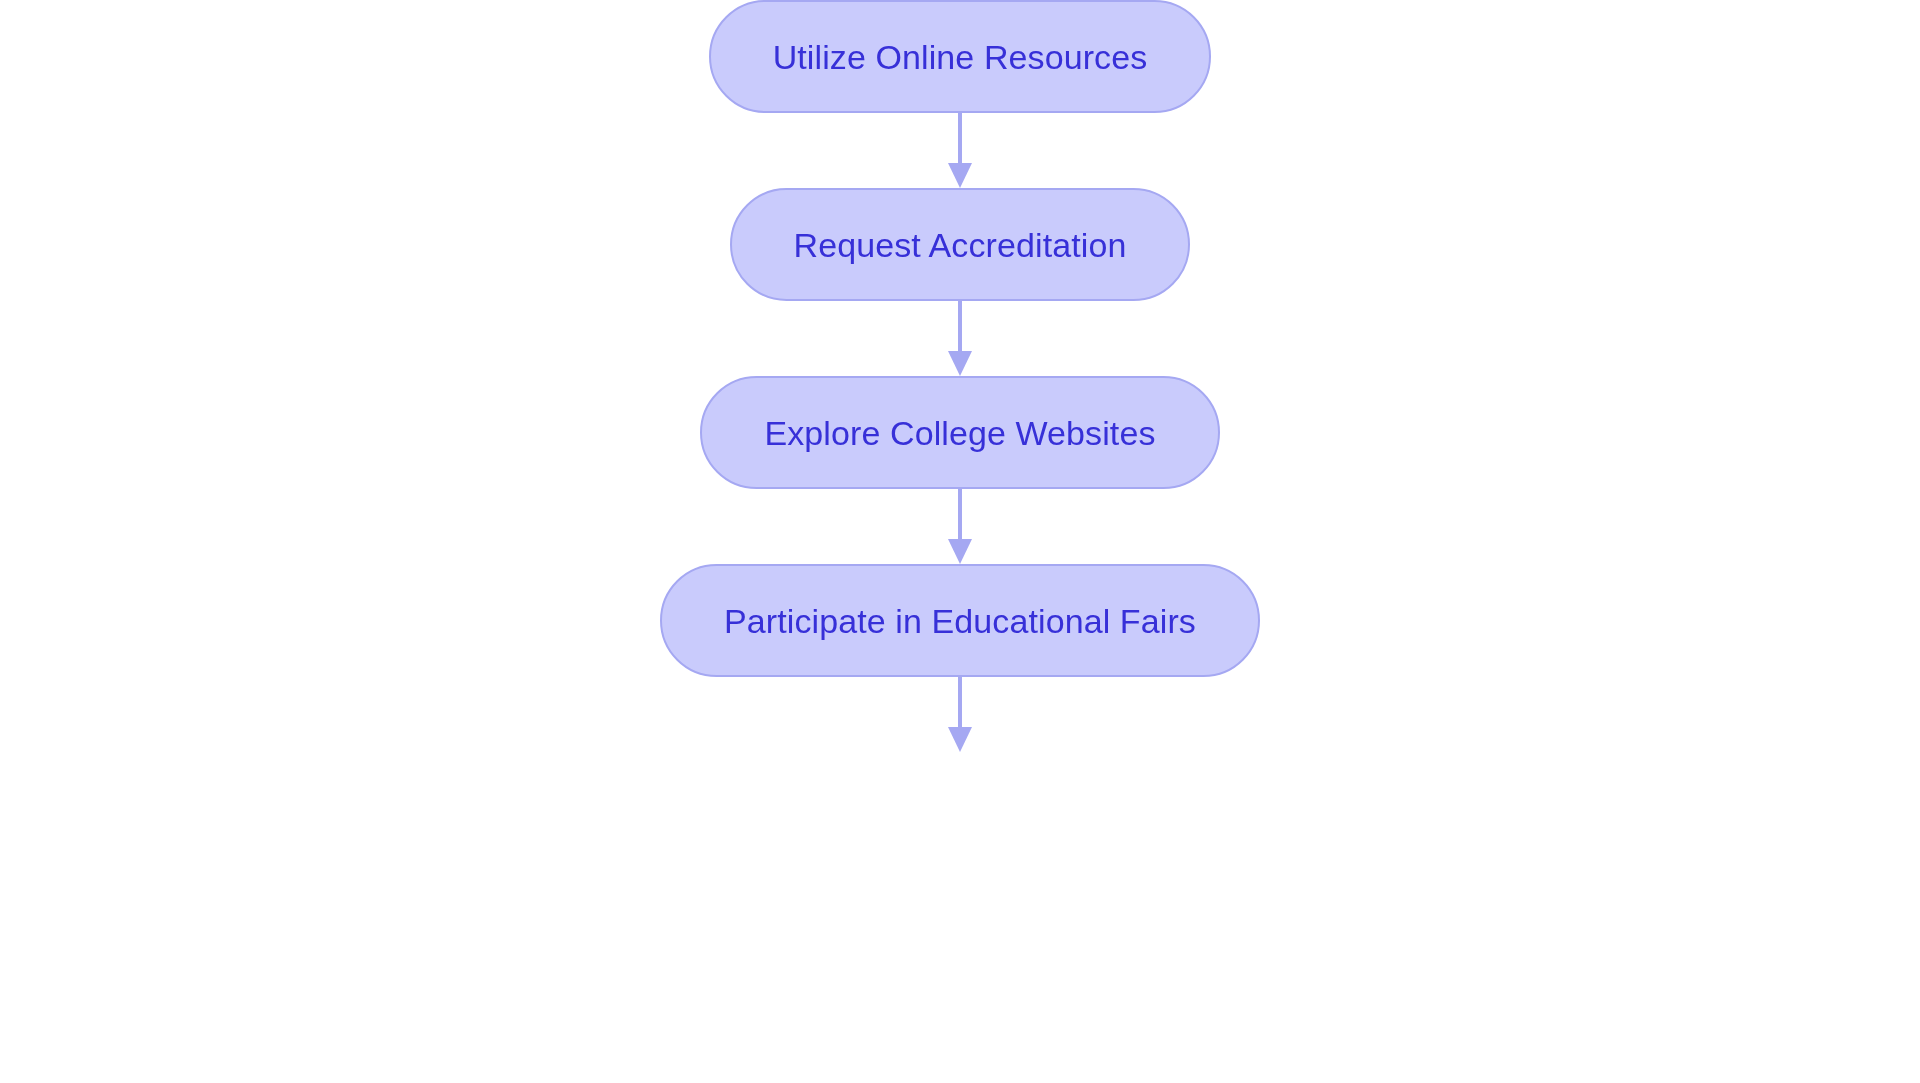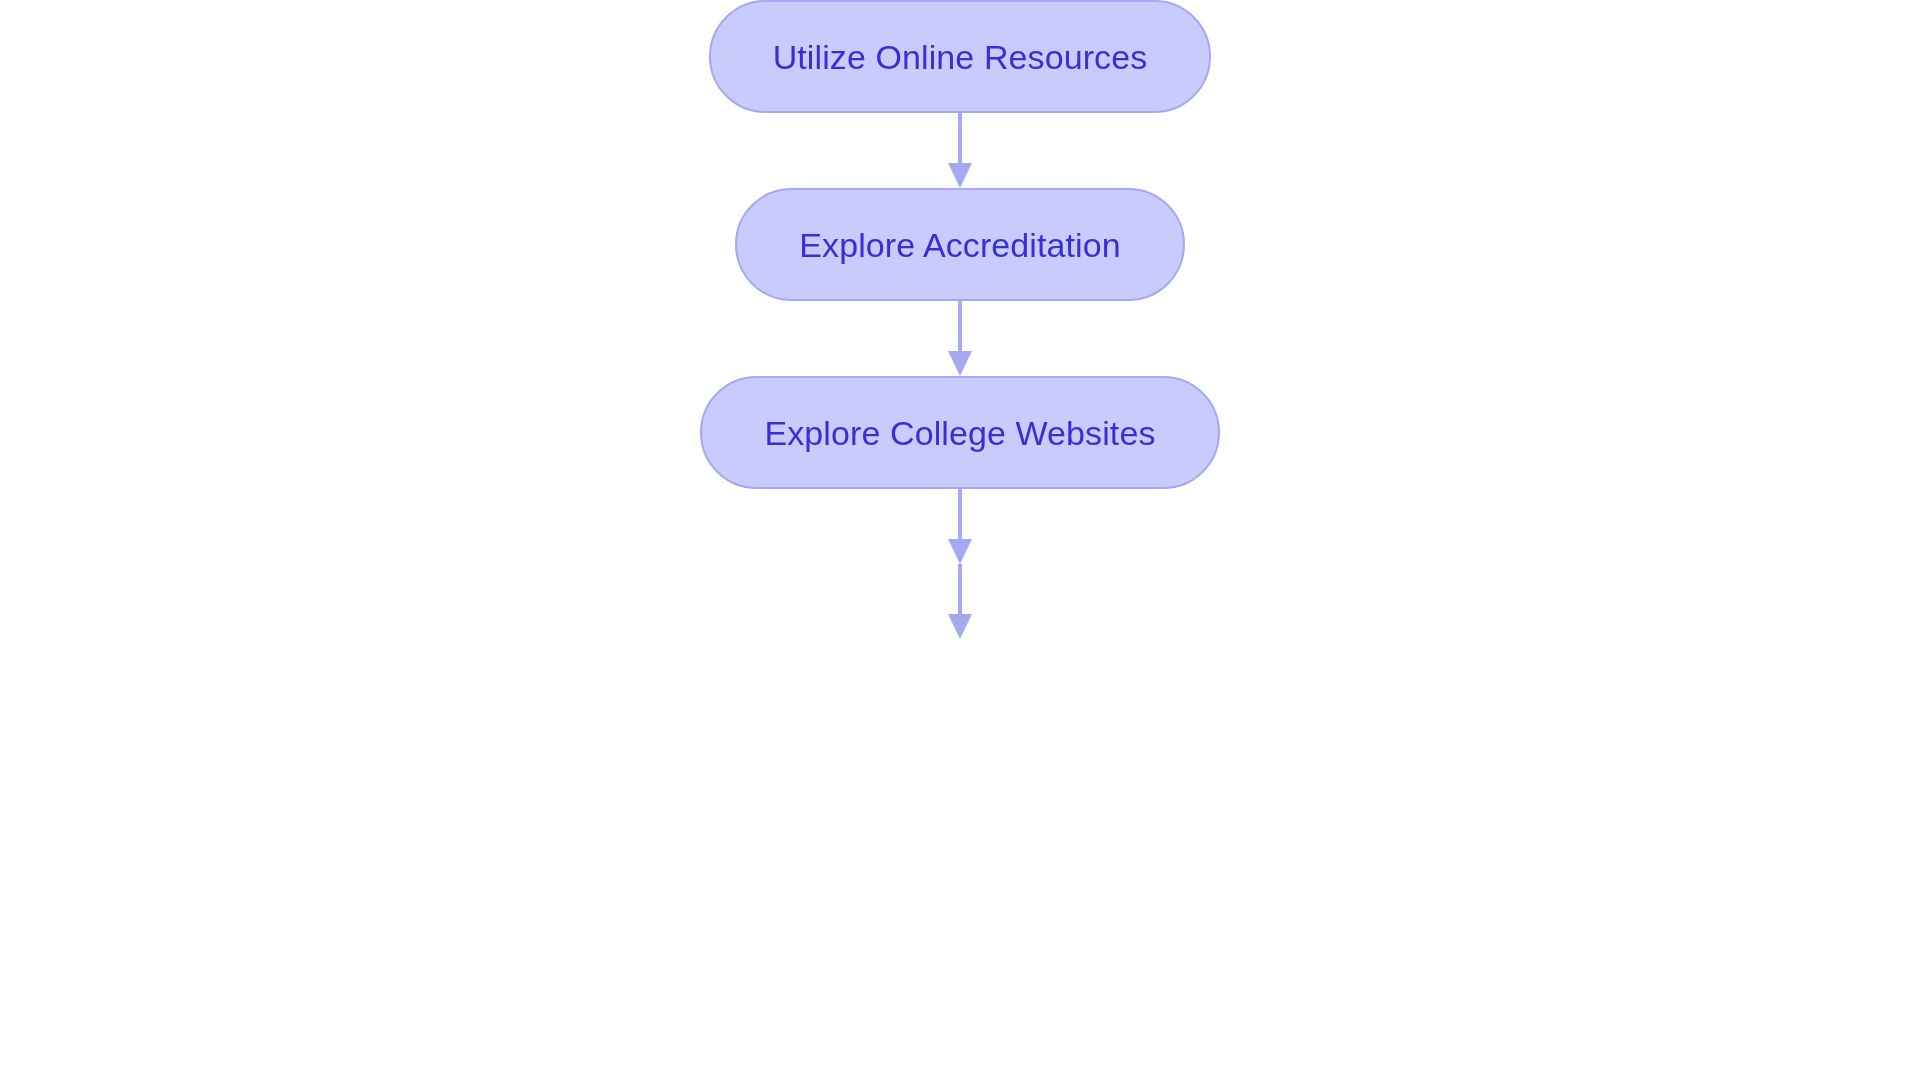--- a/index.html
+++ b/index.html
@@ -89,40 +89,45 @@
     </div>
   </div>
 
   <div class="connector">
     <div class="shaft"></div>
     <div class="head"></div>
   </div>
 
   <div class="flow-step">
     <div class="node">
-      <span class="node-label">Explore Accreditation</span>
+      <span class="node-label">Request Accreditation</span>
     </div>
   </div>
 
   <div class="connector">
     <div class="shaft"></div>
     <div class="head"></div>
   </div>
 
   <div class="flow-step">
     <div class="node">
       <span class="node-label">Explore College Websites</span>
     </div>
   </div>
 
   <div class="connector">
     <div class="shaft"></div>
     <div class="head"></div>
   </div>
 
+  <div class="flow-step">
+    <div class="node">
+      <span class="node-label">Participate in Educational Fairs</span>
+    </div>
+  </div>
 
   <div class="connector">
     <div class="shaft"></div>
     <div class="head"></div>
   </div>
 
 
 </div>
 
 </body></html>

